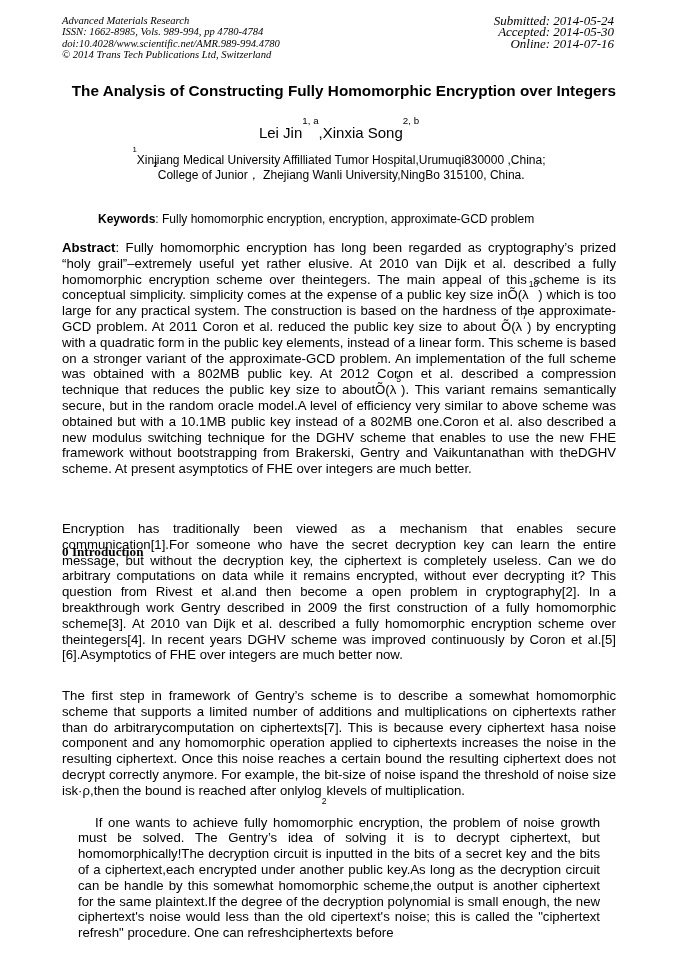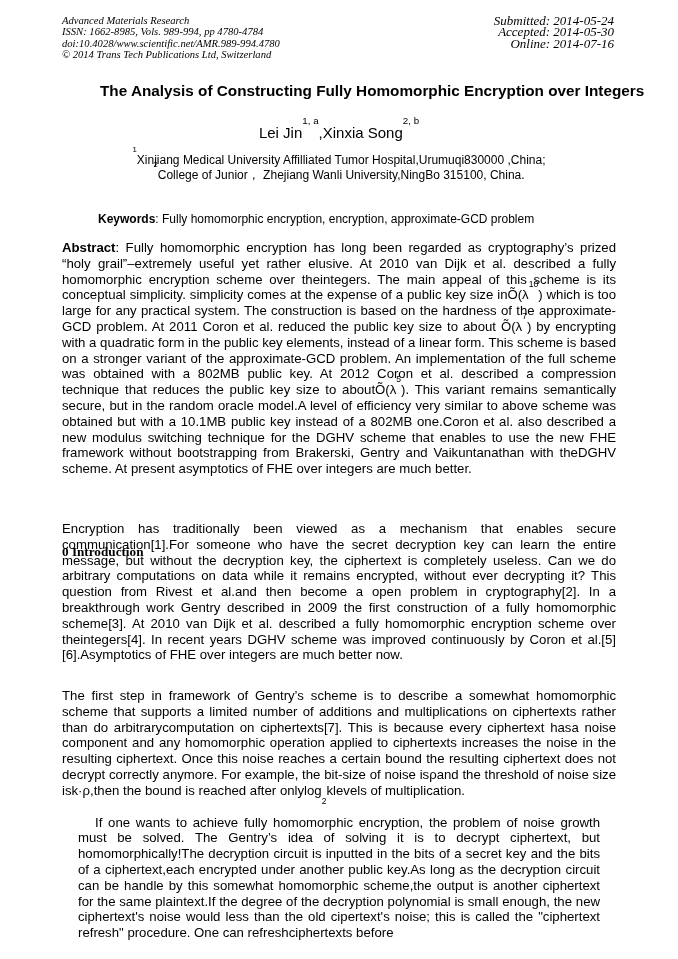--- a/index.html
+++ b/index.html
@@ -1,20 +1,20 @@
 <!DOCTYPE html>
 <html><head>
 <meta charset="utf-8">
 <style>
   html, body { margin:0; padding:0; background:#ffffff; }
   body { width:678px; height:959px; overflow:hidden; position:relative; color:#000; }
   .page { position:absolute; left:0; top:0; width:678px; height:747px; }
   .hdr-left { position:absolute; left:62px; top:15px; font-family:"Liberation Serif", serif; font-style:italic; font-size:10.6px; line-height:11.4px; }
   .hdr-right { position:absolute; right:64px; top:15px; font-family:"Liberation Serif", serif; font-style:italic; font-size:13px; line-height:11.4px; text-align:right; }
-  .title { position:absolute; left:62px; width:554px; top:82px; text-align:left; font-family:"Liberation Sans", sans-serif; font-weight:bold; font-size:15.3px; line-height:18.5px;margin-left:38px; }
+  .title { position:absolute; left:62px; width:554px; top:82px; text-align:right; font-family:"Liberation Sans", sans-serif; font-weight:bold; font-size:15.3px; line-height:18.5px; }
   .authors { position:absolute; left:62px; width:554px; top:124px; text-align:center; font-family:Liberation Sans, sans-serif; font-size:15px; line-height:18px; }
   .affil { position:absolute; left:62px; width:554px; top:153px; text-align:center; font-family:"Liberation Sans", sans-serif; font-size:12px; line-height:15.2px; }
   sup { font-size:65%; vertical-align:top; position:relative; top:-3px; line-height:0; }
   sub { font-size:65%; vertical-align:bottom; position:relative; top:2px; line-height:0; }
   .keywords { position:absolute; left:62px; width:560px; top:212px; font-family:"Liberation Sans", sans-serif; font-size:12px; line-height:15px;padding-left:36px; }
   .keywords b { font-weight:bold; }
   .body-text { font-family:Liberation Sans, sans-serif; font-size:13.2px; line-height:15.8px; text-align:justify; }
   .abstract { position:absolute; left:62px; width:554px; top:240px; }
   .sec-head { position:absolute; left:62px; font-family:"Liberation Serif", serif; font-weight:bold; font-size:13.2px; line-height:16px;margin-top:45px; }
   .intro-head { top:499px; }

